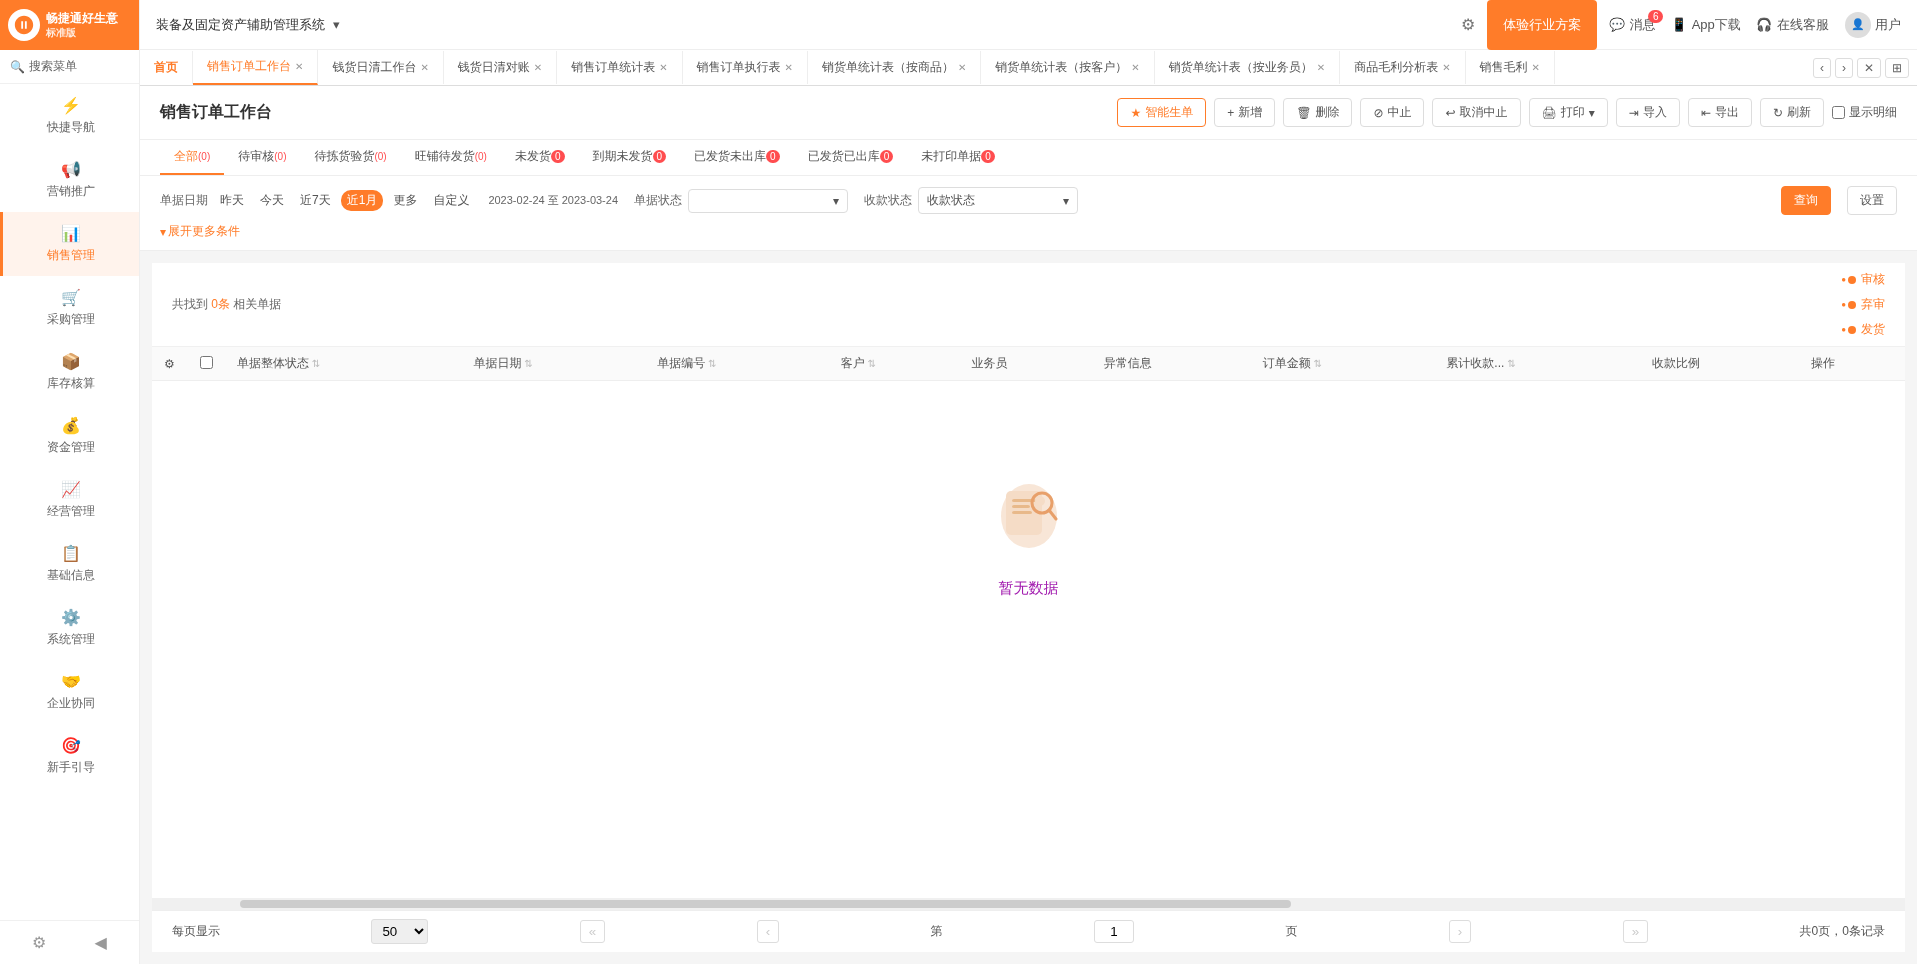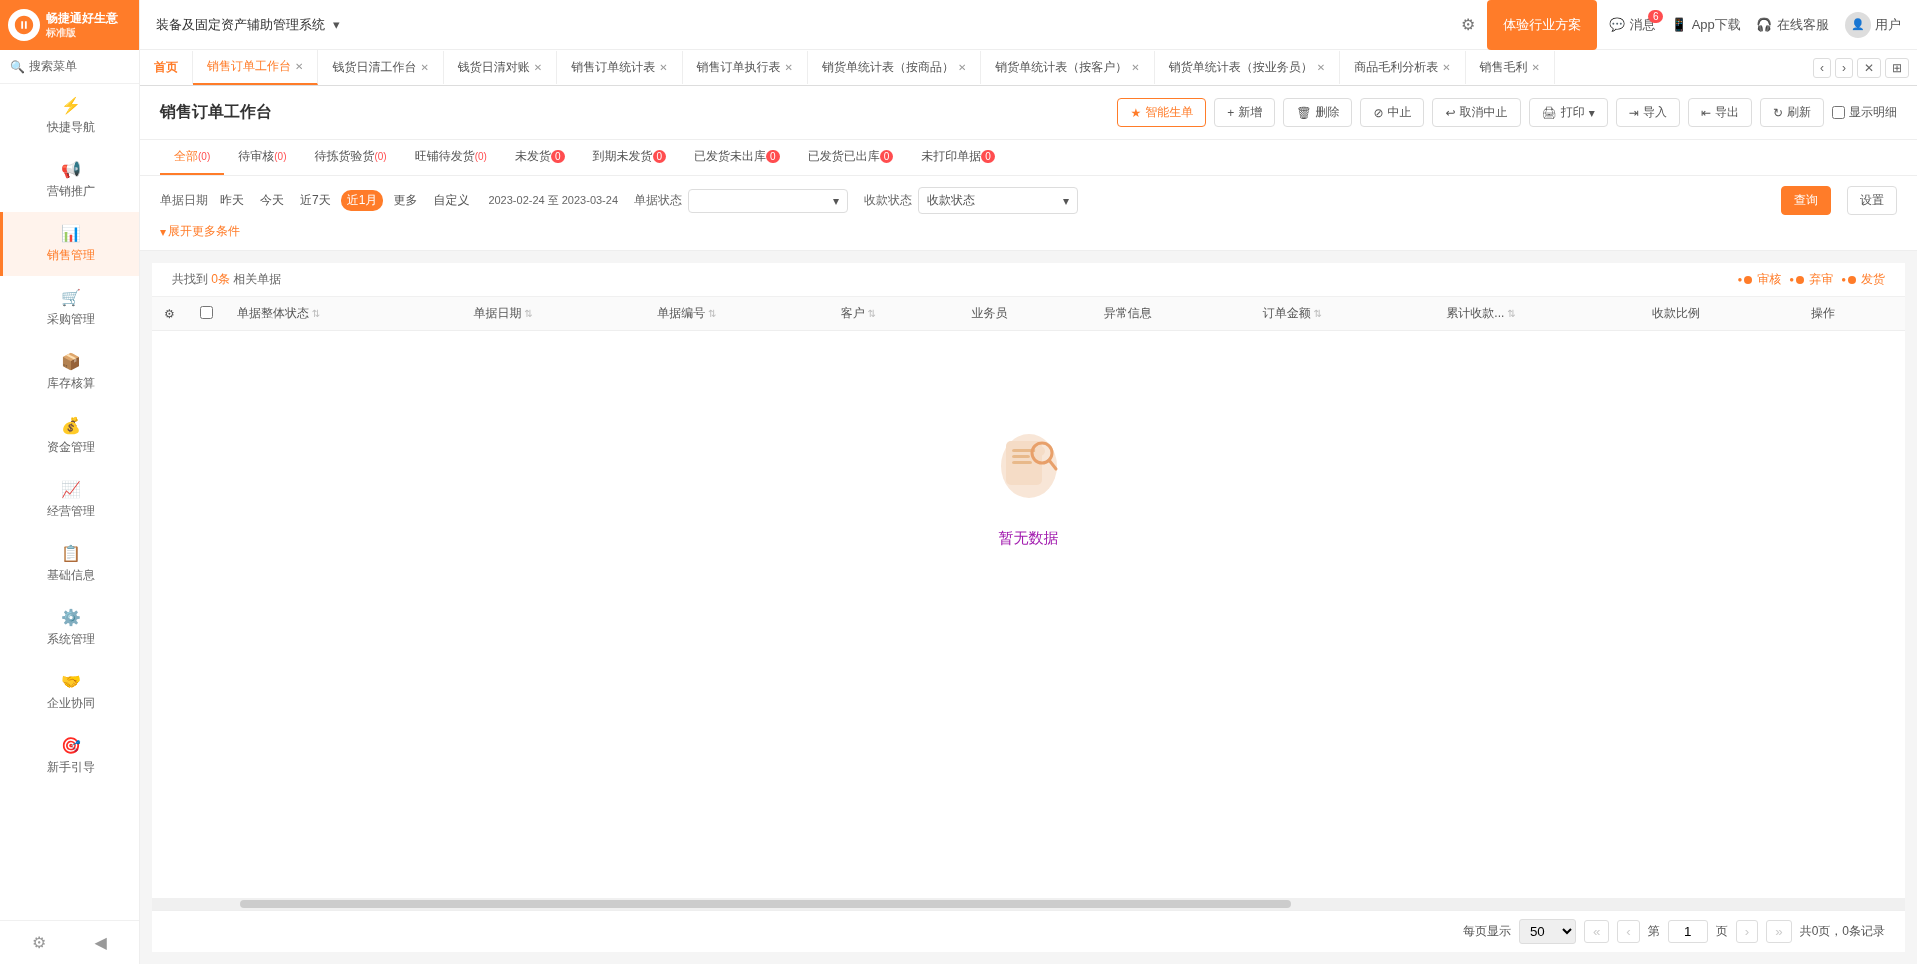--- a/index.html
+++ b/index.html
@@ -69,34 +69,34 @@
     .date-opt.active { background: #ff7c29; color: #fff; border-radius: 10px; }
     .date-range { color: #666; font-size: 11px; }
     .filter-select { border: 1px solid #ddd; padding: 4px 8px; border-radius: 4px; min-width: 120px; cursor: pointer; display: flex; align-items: center; justify-content: space-between; gap: 4px; color: #555; }
     .expand-btn { cursor: pointer; color: #ff7c29; font-size: 12px; display: flex; align-items: center; gap: 2px; margin: 0 auto; }
 
     
     .table-area { background: #fff; flex: 1; overflow: hidden; display: flex; flex-direction: column; margin: 12px; }
     .table-toolbar { padding: 8px 20px; display: flex; align-items: center; justify-content: space-between; border-bottom: 1px solid #f0f0f0; }
     .table-count { font-size: 12px; color: #666; }
     .table-count span { color: #ff7c29; }
-    .table-ops { display: flex; gap: 8px; }
+    .table-ops { display: flex; gap: 8px; flex-direction: column; }
     .op-btn { font-size: 12px; cursor: pointer; color: #ff7c29; display: flex; align-items: center; gap: 2px; }
     .op-btn::before { content: '●'; font-size: 8px; }
 
     .data-table { width: 100%; border-collapse: collapse; }
     .data-table th { background: #fafafa; padding: 8px 12px; text-align: left; font-size: 12px; color: #555; font-weight: normal; border-bottom: 1px solid #eee; white-space: nowrap; }
     .data-table th.sortable { cursor: pointer; }
     .data-table th.sortable::after { content: ' ⇅'; color: #bbb; font-size: 10px; }
     .table-wrapper { overflow: auto; flex: 1; }
     .empty-state { display: flex; flex-direction: column; align-items: center; justify-content: center; padding: 80px 0; color: #999; gap: 12px; }
     .empty-text { font-size: 15px; color: #a21caf; }
 
     
-    .pagination { padding: 8px 20px; background: #fff; border-top: 1px solid #eee; display: flex; align-items: center; justify-content: flex-end; gap: 8px; font-size: 12px; color: #555; }
+    .pagination { padding: 8px 20px; background: #fff; border-top: 1px solid #eee; display: flex; align-items: center; justify-content: space-between; gap: 8px; font-size: 12px; color: #555; }
     .pagination-select { border: 1px solid #ddd; padding: 3px 6px; border-radius: 3px; }
     .pagination-btn { padding: 3px 8px; border: 1px solid #ddd; background: #fff; border-radius: 3px; cursor: pointer; color: #555; }
     .pagination-btn:disabled { color: #ccc; cursor: not-allowed; }
     .pagination-input { border: 1px solid #ddd; padding: 3px 6px; border-radius: 3px; width: 40px; text-align: center; }
 
     
     .scrollbar-container { height: 12px; background: #f0f0f0; overflow: hidden; }
     .scrollbar-track { height: 8px; background: #ccc; border-radius: 4px; width: 60%; margin: 2px 5%; }
   </style>
 </head>

